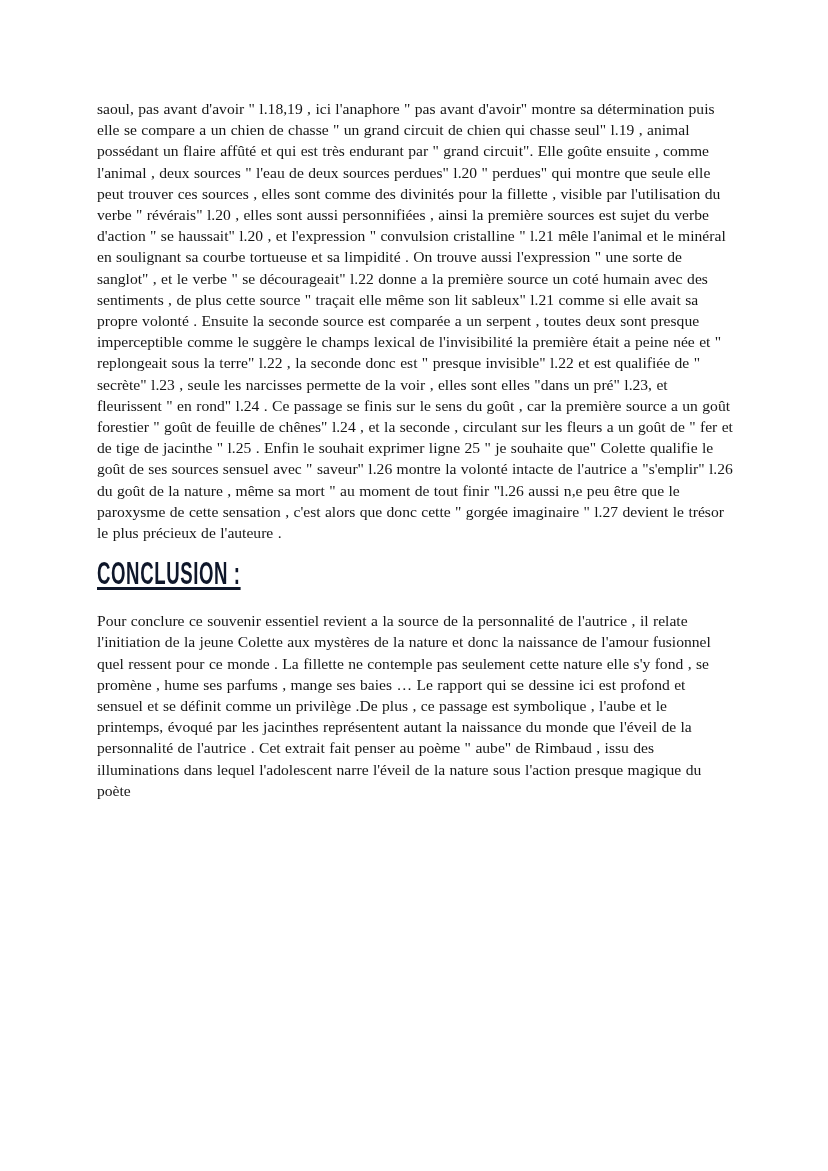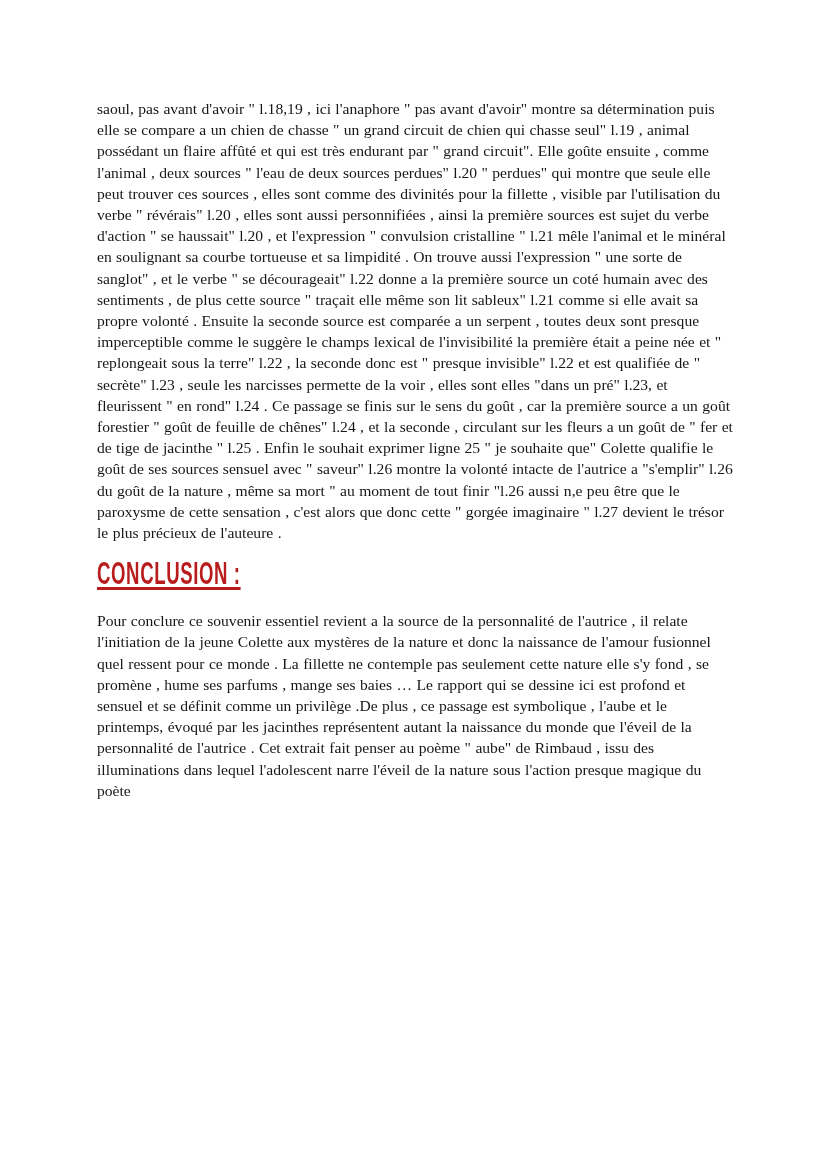--- a/index.html
+++ b/index.html
@@ -30,21 +30,21 @@
     word-spacing: 0.5px;
     color: #161616;
   }
   .conclusion-heading {
     margin: 15px 0 21px 0;
     padding: 0;
     font-family: "Liberation Sans", sans-serif;
     font-weight: 700;
     font-size: 31px;
     line-height: 1;
-    color: #b91c1c;
+    color: #0f172a;
     white-space: nowrap;
   }
   .conclusion-heading .squeeze {
     display: inline-block;
     transform: scaleX(0.60);
     transform-origin: 0 50%;
     letter-spacing: 1px;
     text-decoration: underline;
     text-decoration-thickness: 2.5px;
     text-underline-offset: 3px;

